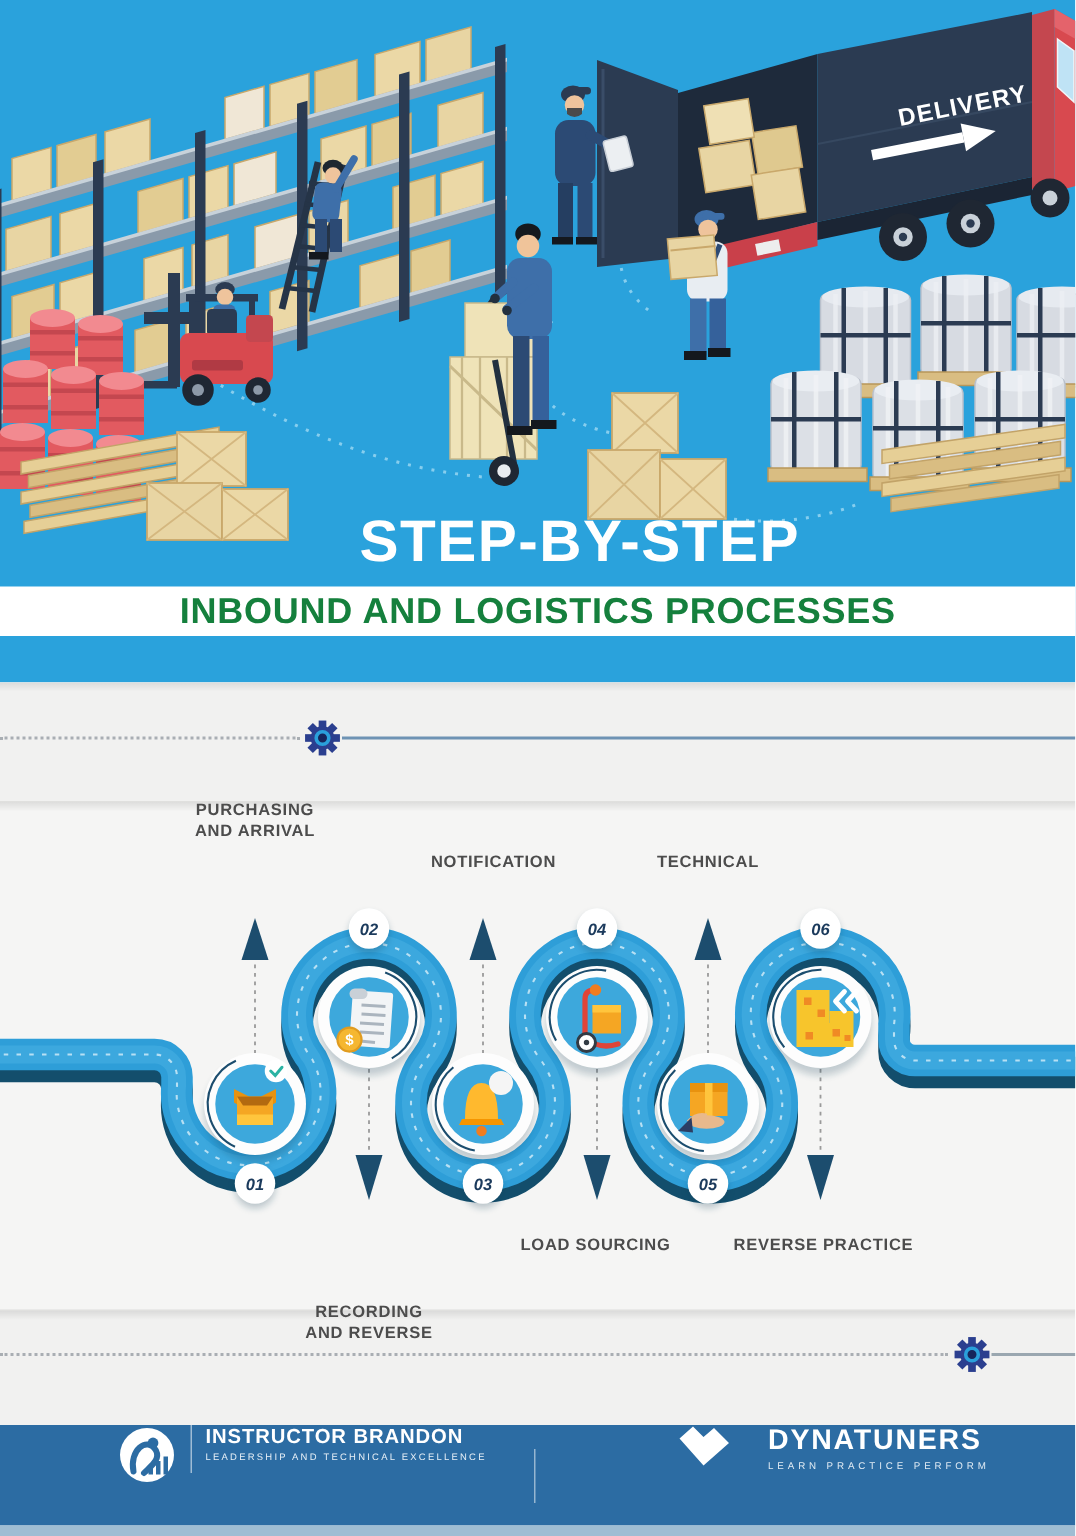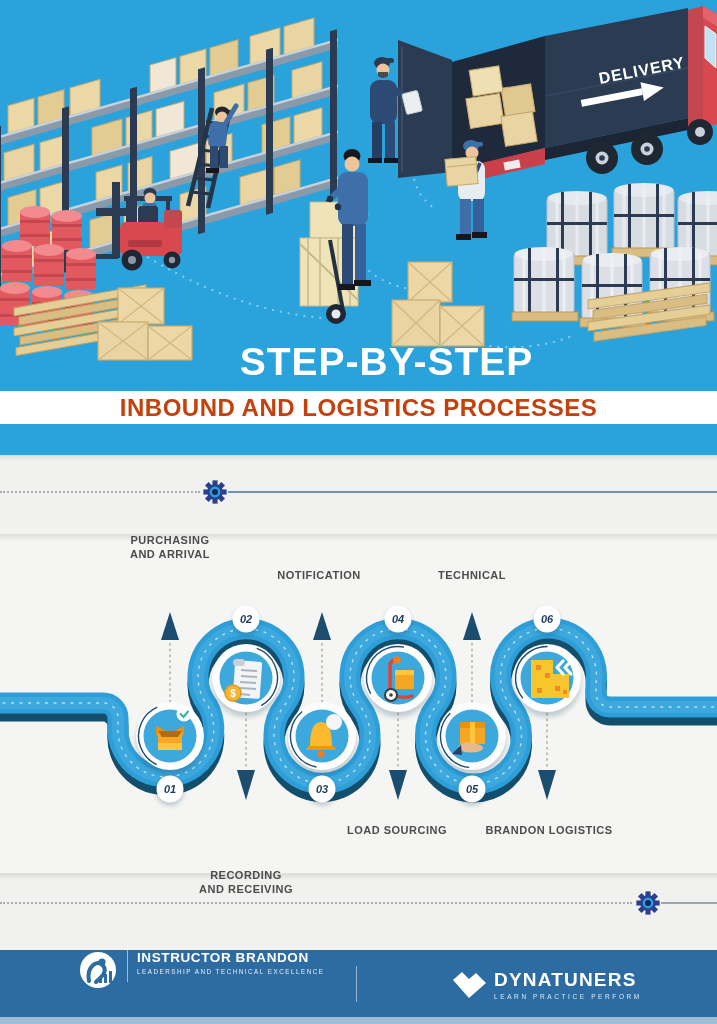--- a/index.html
+++ b/index.html
@@ -5,37 +5,37 @@
   html,body{margin:0;padding:0;background:#ffffff;}
   .page{position:relative;width:717px;height:1024px;overflow:hidden;
         font-family:"Liberation Sans",sans-serif;background:#fff;}
   .abs{position:absolute;}
   
   .hero-svg{position:absolute;top:0;left:0;}
   .title1{position:absolute;top:340px;left:0;width:717px;text-align:center;
           font-size:39px;font-weight:bold;color:#ffffff;letter-spacing:1px;margin-left:28px;}
   .title-band{position:absolute;top:391px;left:0;width:717px;height:33px;background:#ffffff;
           display:flex;align-items:center;justify-content:center;}
-  .title2{font-size:24px;font-weight:bold;color:#c2410c;letter-spacing:.5px;}
+  .title2{font-size:24px;font-weight:bold;color:#15803d;letter-spacing:.5px;}
   
   .mid-bg{position:absolute;top:455px;left:0;width:717px;height:495px;background:#F1F1F0;}
   .mid-panel{position:absolute;top:535px;left:0;width:717px;height:338px;background:#F5F5F4;}
   .fold{position:absolute;left:0;width:717px;height:6px;
         background:linear-gradient(rgba(0,0,0,0.09),rgba(0,0,0,0));}
   .fold-line{position:absolute;left:0;width:717px;height:1px;background:#E0E0DE;}
   .dotline{position:absolute;border-top:2px dotted #A9AEB3;height:0;}
   .solidline{position:absolute;height:2px;}
   
   .step-label{position:absolute;width:150px;text-align:center;font-size:11px;font-weight:bold;
               color:#4C4C4C;letter-spacing:.5px;line-height:14px;}
   
   .footer{position:absolute;top:950px;left:0;width:717px;height:67px;background:#2C6CA3;}
   .footer-strip{position:absolute;top:1017px;left:0;width:717px;height:7px;background:#9FBDD3;}
   .logo-left{position:absolute;left:78px;top:950px;height:77px;display:flex;align-items:flex-start;gap:9px;}
-  .logo-right{position:absolute;left:452px;top:950px;height:69px;display:flex;align-items:center;gap:6px;}
+  .logo-right{position:absolute;left:452px;top:950px;height:69px;display:flex;align-items:flex-start;gap:24px;}
   .vline{width:1px;height:32px;background:rgba(255,255,255,.55);}
   .logo-name{font-size:13.5px;font-weight:bold;color:#fff;letter-spacing:.6px;white-space:nowrap;}
   .logo-tag{font-size:6.3px;color:#E8F0F7;letter-spacing:1.5px;margin-top:3px;white-space:nowrap;}
   .logo-name2{font-size:19px;font-weight:bold;color:#fff;letter-spacing:1.2px;white-space:nowrap;}
   .logo-tag2{font-size:6.5px;color:#DFEAF3;letter-spacing:2.6px;margin-top:2px;white-space:nowrap;}
   .footer-sep{position:absolute;left:356px;top:966px;width:1px;height:36px;background:rgba(255,255,255,.5);}
   svg text{font-family:"Liberation Sans",sans-serif;}
 </style>
 </head>
 <body>
@@ -550,35 +550,35 @@
       <circle cx="547" cy="622" r="13.5" fill="#0E3B52" opacity=".25" filter="url(#soft)"></circle>
       <circle cx="547" cy="619" r="13.5" fill="#FFFFFF"></circle>
       <text x="547" y="623">06</text>
     </g>
   </svg>
 
   <div class="step-label" style="left:95px;top:533px">
     <div>PURCHASING</div>
       <div>AND ARRIVAL</div>
   </div>
-  <div class="step-label" style="left:244px;top:568px">
+  <div class="step-label" style="left:254px;top:568px">
     <div>NOTIFICATION</div>
   </div>
   <div class="step-label" style="left:397px;top:568px">
     <div>TECHNICAL</div>
   </div>
   <div class="step-label" style="left:171px;top:868px">
     <div>RECORDING</div>
-      <div>AND RECEIVING</div>
+      <div>AND REVERSE</div>
   </div>
   <div class="step-label" style="left:322px;top:823px">
     <div>LOAD SOURCING</div>
   </div>
   <div class="step-label" style="left:474px;top:823px">
-    <div>BRANDON LOGISTICS</div>
+    <div>REVERSE PRACTICE</div>
   </div>
 
   <div class="dotline" style="left:0;top:902px;width:632px"></div>
   <div class="solidline" style="left:661px;top:902px;width:56px;background:#9AA7B0"></div>
   <svg class="abs" style="left:636px;top:891px" width="24" height="24" viewBox="-16 -16 32 32">
     <g fill="#2B3F8F">
       <rect x="-3.4" y="-15.5" width="6.8" height="9" transform="rotate(0)"></rect>
       <rect x="-3.4" y="-15.5" width="6.8" height="9" transform="rotate(45)"></rect>
       <rect x="-3.4" y="-15.5" width="6.8" height="9" transform="rotate(90)"></rect>
       <rect x="-3.4" y="-15.5" width="6.8" height="9" transform="rotate(135)"></rect>

